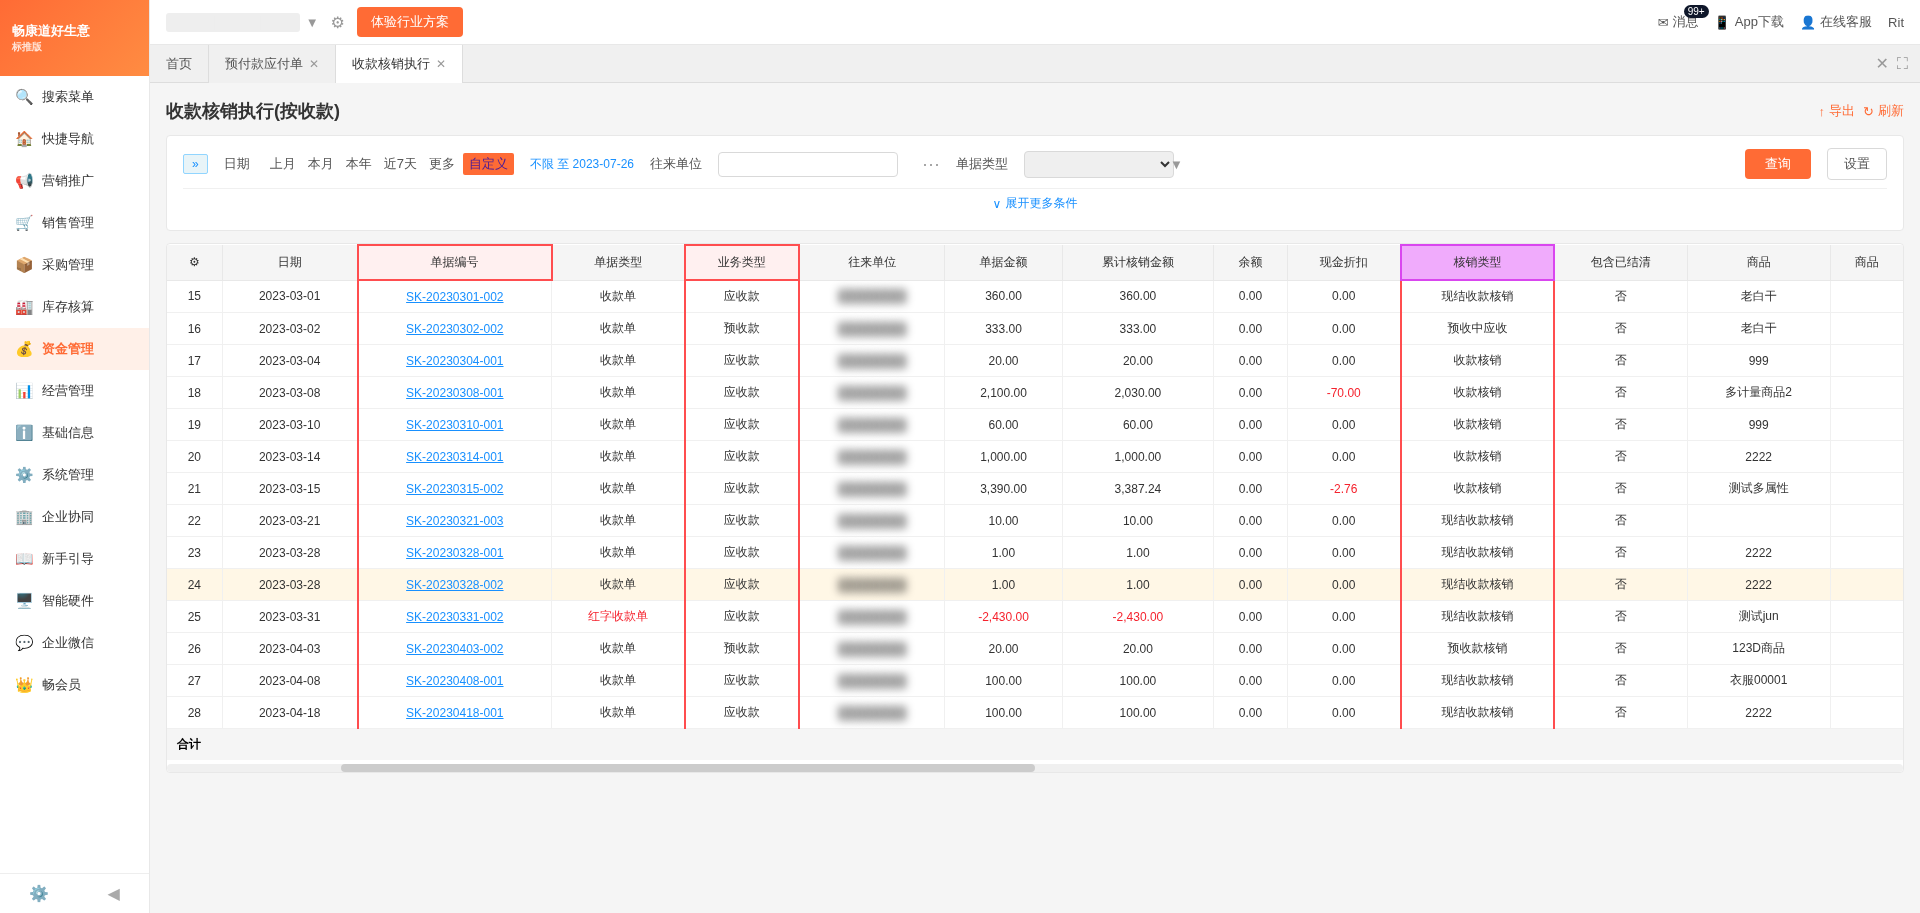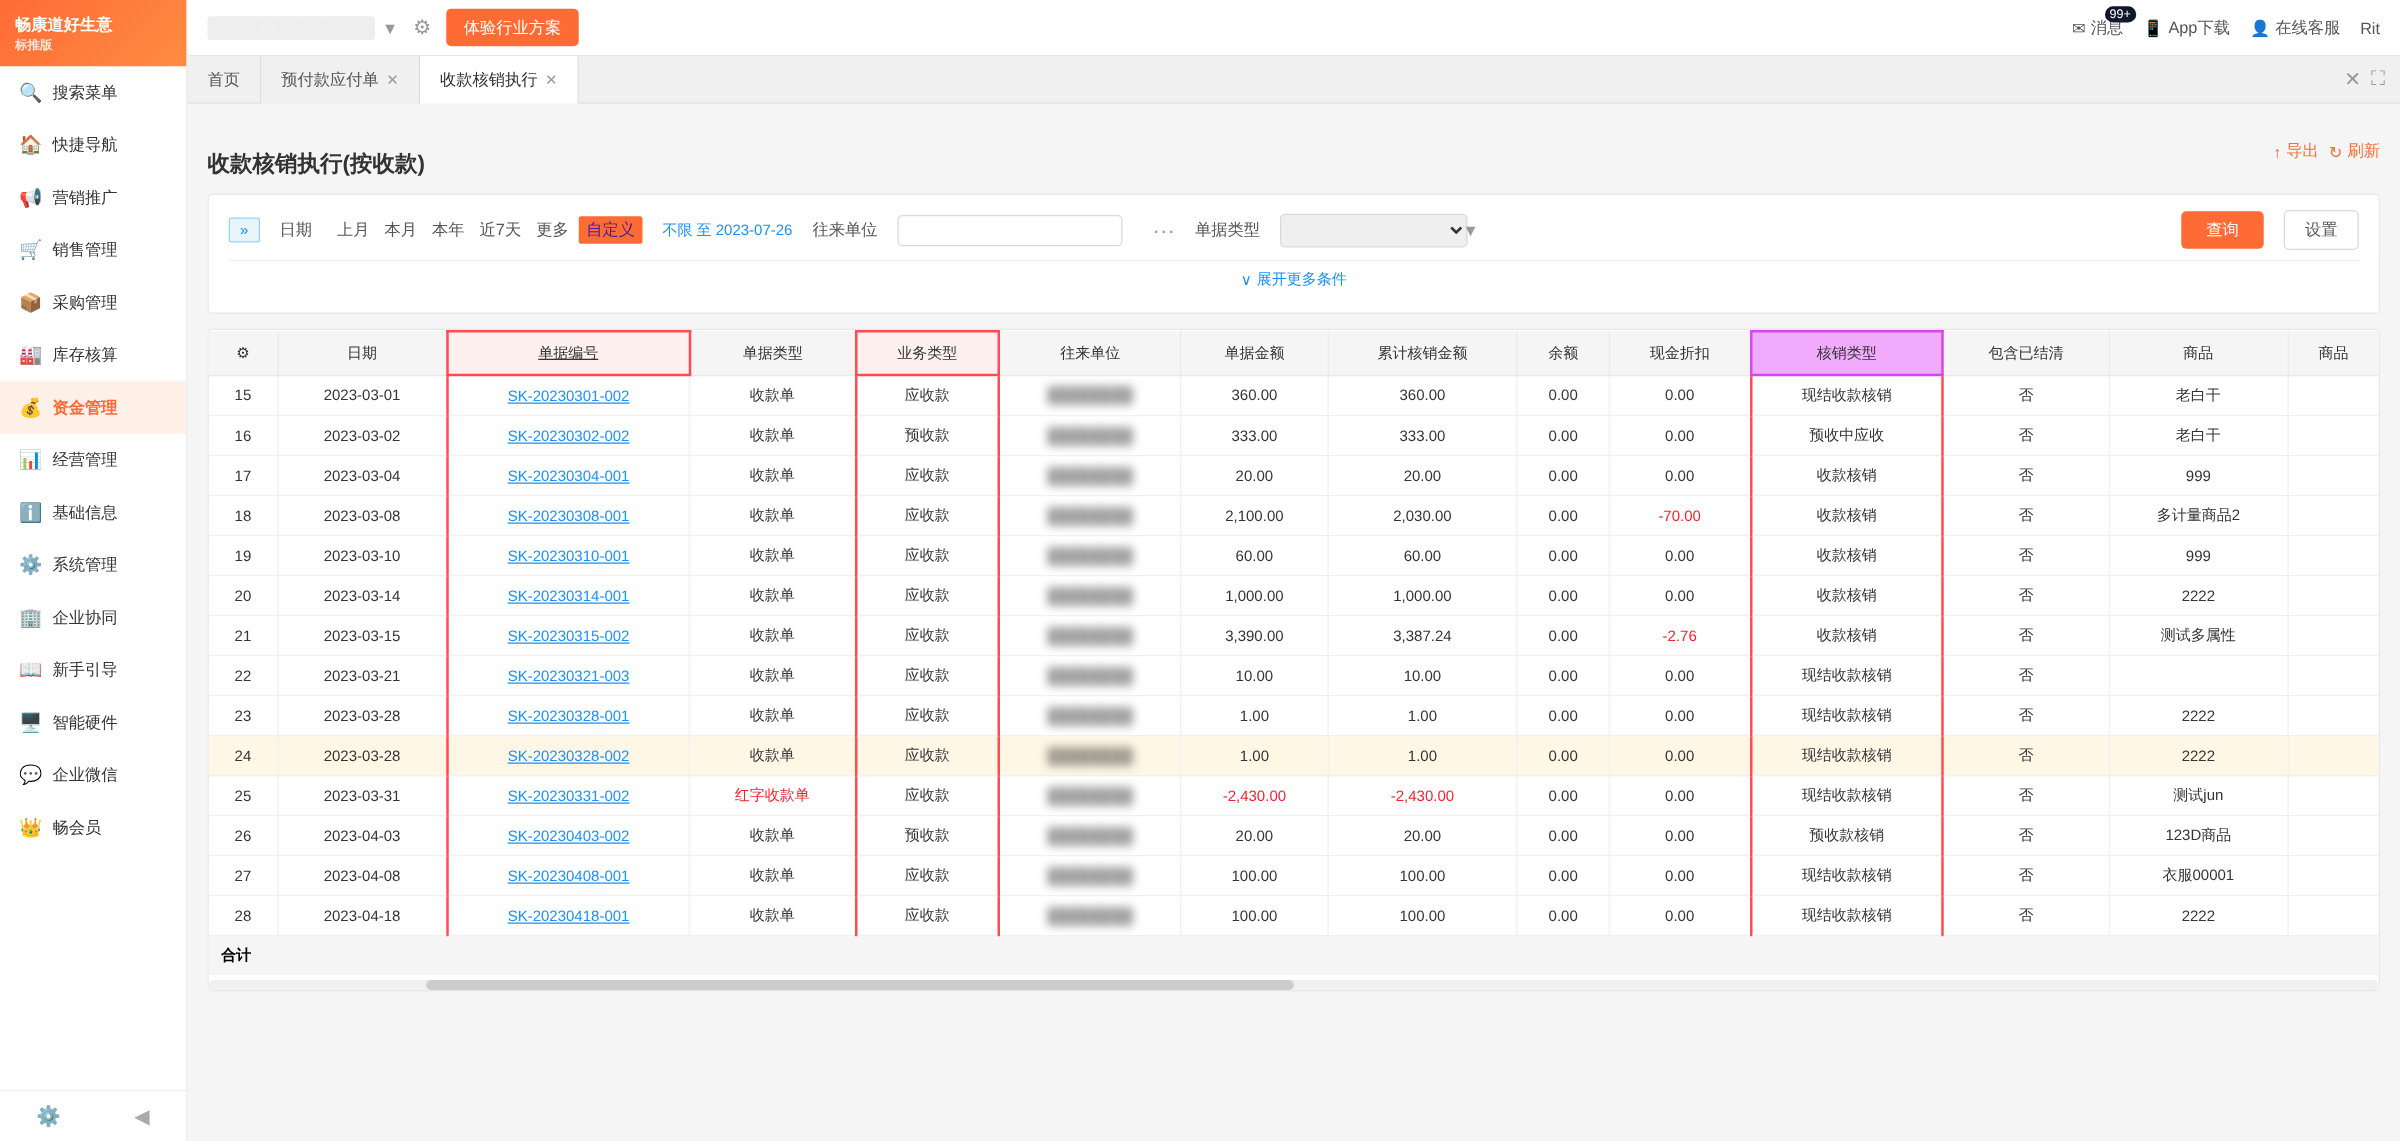--- a/index.html
+++ b/index.html
@@ -1,20 +1,20 @@
 <!DOCTYPE html>
 <html><head>
   <meta charset="utf-8">
   <style>
     * { box-sizing: border-box; margin: 0; padding: 0; }
     body { font-family: 'Microsoft YaHei', Arial, sans-serif; font-size: 13px; background: #f5f5f5; display: flex; height: 913px; overflow: hidden; }
 
     
     .sidebar { width: 150px; background: #fff; border-right: 1px solid #e8e8e8; display: flex; flex-direction: column; flex-shrink: 0; }
-    .sidebar-logo { height: 53px; background: linear-gradient(135deg, #ff6b35, #ff8c42); display: flex; align-items: center; padding: 0 12px; color: white; font-size: 14px; font-weight: bold; }
+    .sidebar-logo { height: 76px; background: linear-gradient(135deg, #ff6b35, #ff8c42); display: flex; align-items: center; padding: 0 12px; color: white; font-size: 14px; font-weight: bold; }
     .sidebar-item { display: flex; align-items: center; padding: 12px 16px; cursor: pointer; color: #333; font-size: 13px; gap: 8px; }
     .sidebar-item.active { background: #fff0e8; color: #ff6b35; font-weight: bold; }
     .sidebar-item .icon { width: 18px; height: 18px; display: flex; align-items: center; justify-content: center; font-size: 15px; }
     .sidebar-bottom { margin-top: auto; border-top: 1px solid #eee; padding: 10px 0; display: flex; align-items: center; justify-content: space-around; }
     .sidebar-bottom-icon { color: #aaa; font-size: 16px; cursor: pointer; }
 
     
     .main { flex: 1; display: flex; flex-direction: column; overflow: hidden; }
 
     
@@ -30,21 +30,21 @@
     
     .tabs { height: 38px; background: #f0f0f0; display: flex; align-items: center; border-bottom: 1px solid #ddd; }
     .tab { height: 38px; display: flex; align-items: center; padding: 0 16px; cursor: pointer; font-size: 13px; gap: 6px; background: #f0f0f0; color: #555; border-right: 1px solid #ddd; }
     .tab.active { background: #fff; color: #333; font-weight: 500; }
     .tab-home { color: #555; background: transparent; }
     .tab-close { color: #999; font-size: 12px; cursor: pointer; }
 
     
     .content { flex: 1; overflow: auto; padding: 16px; background: #f5f5f5; }
     .page-header { display: flex; align-items: center; justify-content: space-between; margin-bottom: 12px; }
-    .page-title { font-size: 18px; font-weight: bold; color: #333; margin-top: 20px; }
+    .page-title { font-size: 18px; font-weight: bold; color: #333; }
     .page-actions { display: flex; gap: 8px; }
     .page-action-btn { display: flex; align-items: center; gap: 4px; color: #ff6b35; cursor: pointer; font-size: 13px; background: none; border: none; }
 
     
     .filter-bar { background: #fff; border-radius: 4px; padding: 12px 16px; margin-bottom: 12px; border: 1px solid #e8e8e8; }
     .filter-row { display: flex; align-items: center; gap: 16px; }
     .filter-expand-btn { background: #e8f4f8; border: 1px solid #91d5ff; color: #1890ff; padding: 2px 8px; border-radius: 2px; cursor: pointer; font-size: 12px; }
     .filter-label { color: #555; font-size: 13px; }
     .filter-date-btns { display: flex; gap: 4px; }
     .filter-date-btn { color: #555; cursor: pointer; font-size: 13px; padding: 2px 4px; }
@@ -254,21 +254,21 @@
         </button>
       </div>
     </div>
 
     <div class="table-container">
       <table>
         <thead>
           <tr>
             <th>⚙</th>
             <th style="cursor:pointer;">日期</th>
-            <th style="cursor:pointer;border:2px solid #ff4d4f;background:#fff0f0;text-decoration:underline;">单据编号</th>
+            <th style="cursor:pointer;border:2px solid #ff4d4f;background:#fff0f0;">单据编号</th>
             <th style="cursor:pointer;">单据类型</th>
             <th style="cursor:pointer;border:2px solid #ff4d4f;background:#fff0f0;">业务类型</th>
             <th style="cursor:pointer;">往来单位</th>
             <th style="cursor:pointer;">单据金额</th>
             <th style="cursor:pointer;">累计核销金额</th>
             <th style="cursor:pointer;">余额</th>
             <th style="cursor:pointer;">现金折扣</th>
             <th style="cursor:pointer;border:2px solid #d946ef;background:#f0abfc;">核销类型</th>
             <th style="cursor:pointer;">包含已结清</th>
             <th style="cursor:pointer;">商品</th>

